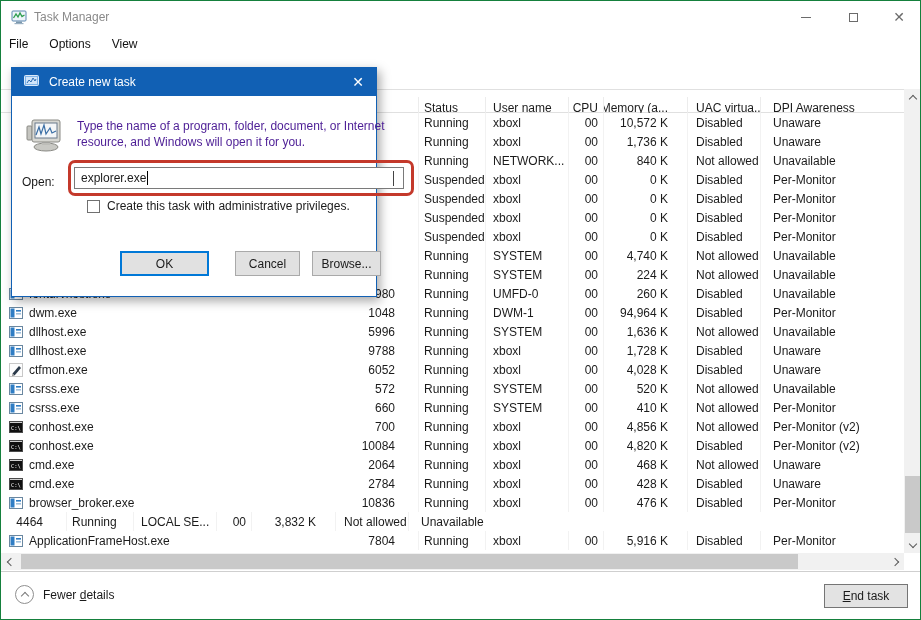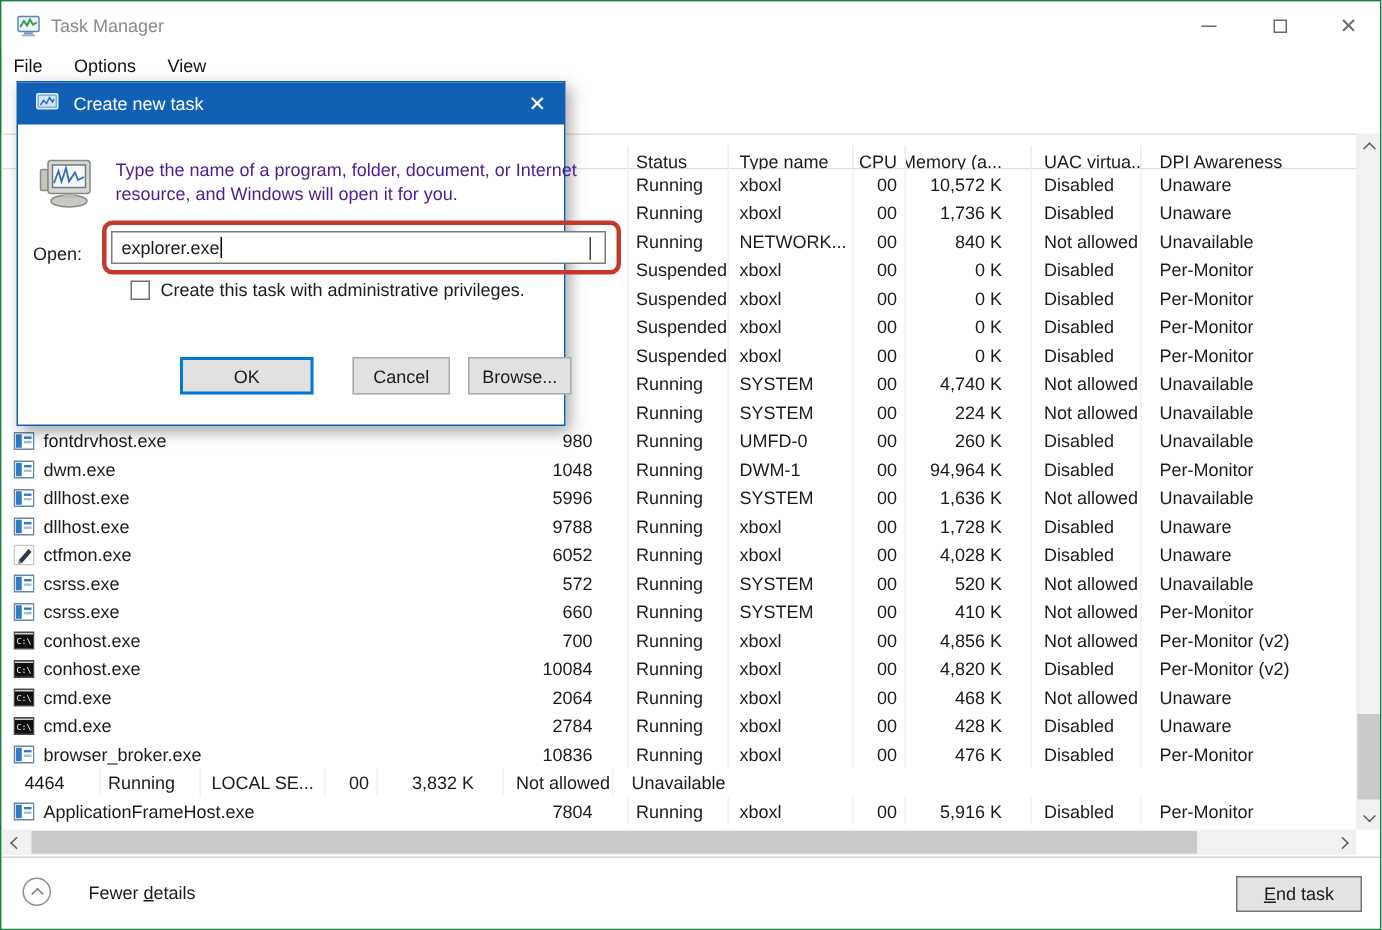--- a/index.html
+++ b/index.html
@@ -57,32 +57,32 @@
   .hthumb  { position:absolute; left:20px; top:1px; width:777px; height:15px; background:#c9c9c9; }
   .h-left { left:0; top:0; } .h-right { right:0; top:0; }
   .chev { width:6px; height:6px; border-right:1.5px solid #5a5a5a; border-bottom:1.5px solid #5a5a5a; }
   .chev.up    { transform:rotate(-135deg); margin-top:3px; }
   .chev.down  { transform:rotate(45deg);   margin-top:-2px; }
   .chev.left  { transform:rotate(135deg);  margin-left:3px; }
   .chev.right { transform:rotate(-45deg);  margin-left:-2px; }
 
   
   .bottombar { position:absolute; left:0; top:570px; width:100%; height:49px; background:#fff; border-top:1px solid #cfcfcf; }
-  .fewer { position:absolute; left:14px; top:584px; display:flex; align-items:center; gap:25px; color:#1b1b1b; cursor:default; }
+  .fewer { position:absolute; left:14px; top:584px; display:flex; align-items:center; gap:9px; color:#1b1b1b; cursor:default; }
   .circle-chev { width:19px; height:19px; border:1px solid #8f8f8f; border-radius:50%; display:flex; align-items:center; justify-content:center; }
   .circle-chev .chev { border-color:#7a7a7a; }
   .endtask {
     position:absolute; left:823px; top:583px; width:84px; height:24px;
     background:#e3e3e3; border:1px solid #757575; display:flex; align-items:center; justify-content:center;
   }
   .uline { text-decoration:underline; }
 
   
   .dialog {
-    position:absolute; left:10px; top:53px; width:366px; height:230px;
+    position:absolute; left:10px; top:66px; width:366px; height:230px;
     background:#fff; border:1px solid #1160b4; box-shadow:3px 4px 10px rgba(0,0,0,0.35); z-index:10;
   }
   .dlg-titlebar { position:absolute; left:0; top:0; width:100%; height:28px; background:#1160b4; color:#fff; display:flex; align-items:center; padding:0 12px; }
   .dlg-title { margin-left:9px; font-size:12px; }
   .dlg-close { margin-left:auto; font-size:14px; line-height:1; color:#fff; cursor:default; }
   .dlg-icon { position:absolute; left:13px; top:50px; }
   .dlg-text { position:absolute; left:65px; top:50px; width:332px; line-height:16px; color:#4c1d95; }
   .dlg-open-label { position:absolute; left:10px; top:103px; line-height:22px; }
   .dlg-combo {
     position:absolute; left:62px; top:99px; width:330px; height:22px;
@@ -128,21 +128,21 @@
   <div class="menubar">
     <span class="menu-item">File</span>
     <span class="menu-item">Options</span>
     <span class="menu-item">View</span>
   </div>
 
   <div class="table-header" id="hdr">
       <div class="hcell c-name"></div>
       <div class="hcell c-pid"></div>
       <div class="hcell c-status">Status</div>
-      <div class="hcell c-user">Type name</div>
+      <div class="hcell c-user">User name</div>
       <div class="hcell c-cpu">CPU</div>
       <div class="hcell c-memory">Memory (a...</div>
       <div class="hcell c-uac">UAC virtua...</div>
       <div class="hcell c-dpi">DPI Awareness</div>
     </div>
   <div class="rows" id="rows">
       <div class="trow">
         <div class="cell c-name">
           <span></span>
         </div>

